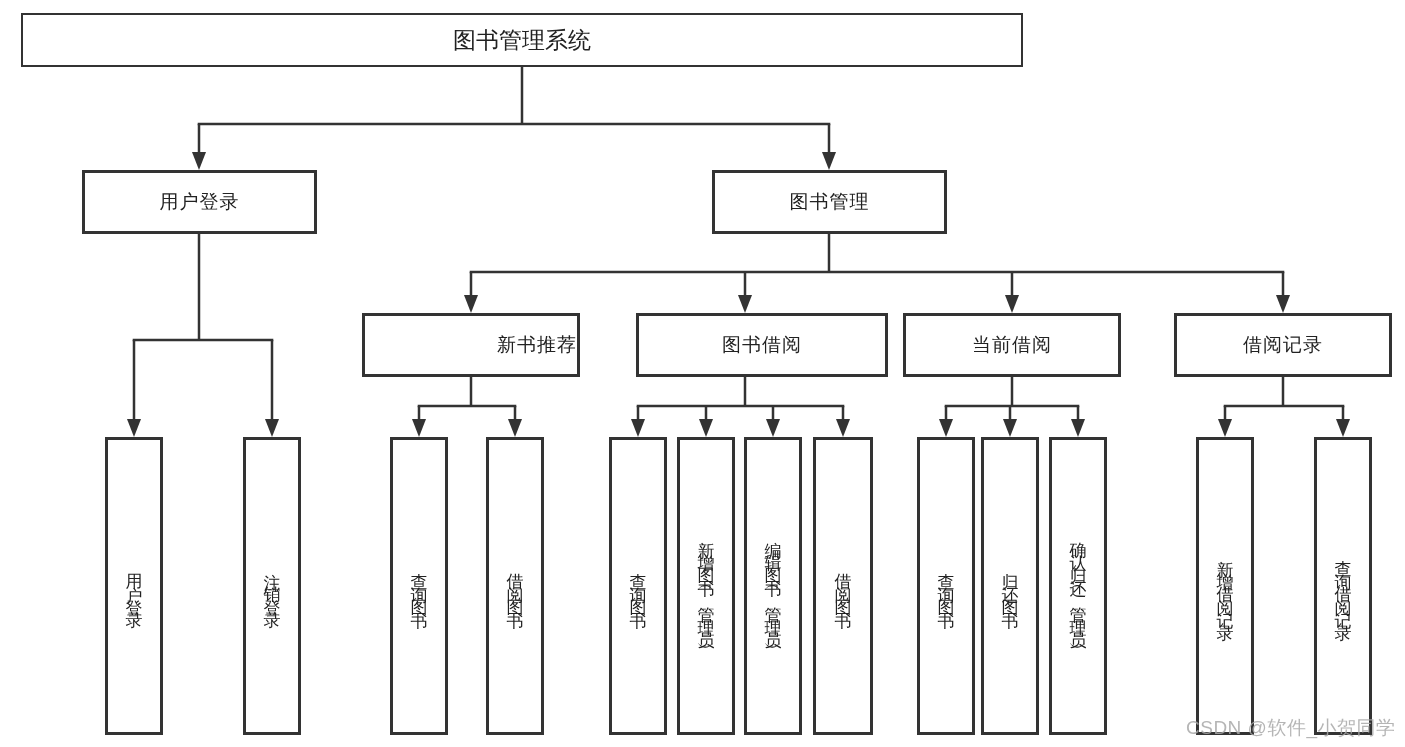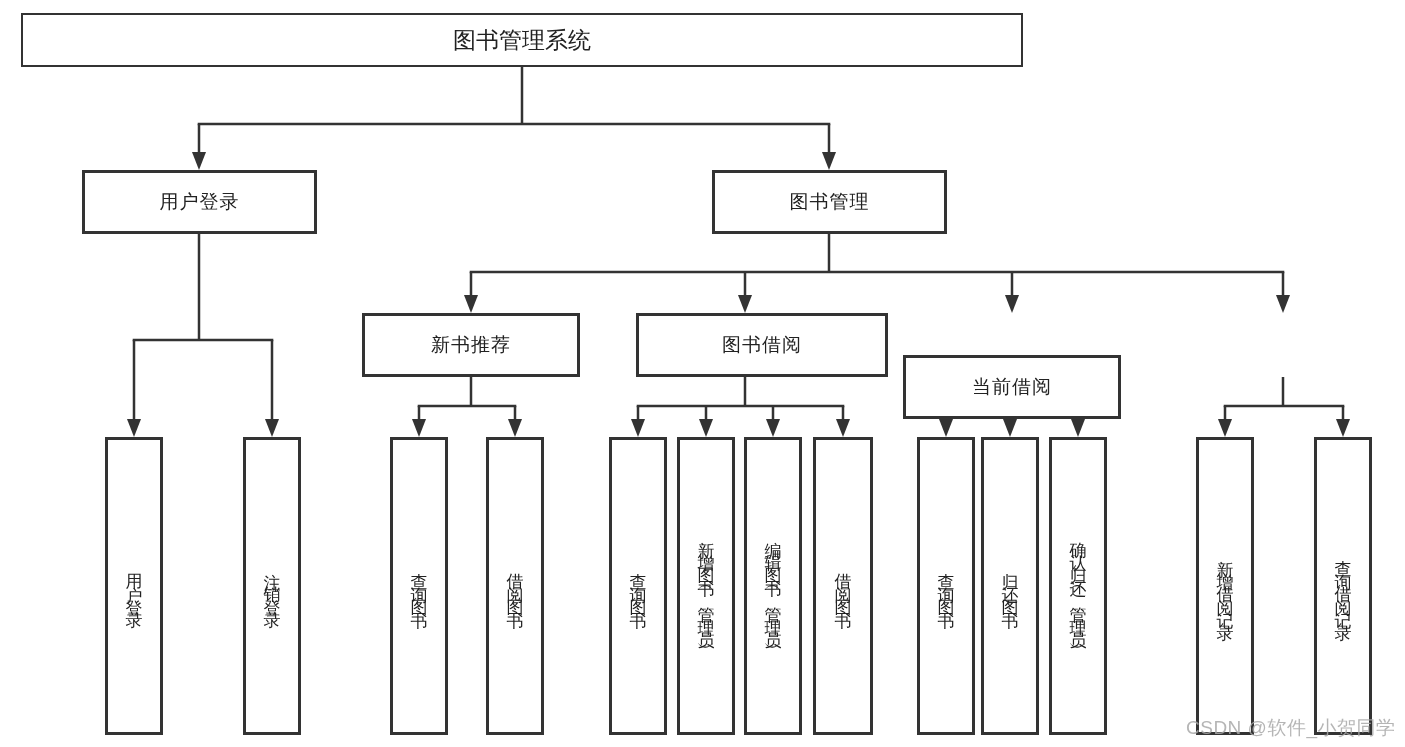--- a/index.html
+++ b/index.html
@@ -26,23 +26,23 @@
     box-sizing:border-box;
     border:3px solid var(--border);
     background:var(--box-bg);
     display:flex;align-items:center;justify-content:center;
     color:var(--text);
   }
   .node-root{left:21px;top:13px;width:1002px;height:54px;border-width:2.5px;font-size:23px;}
   .node-h{height:64px;font-size:19px;letter-spacing:1px;}
   .node-l2a{left:82px;top:170px;width:235px;}
   .node-l2b{left:712px;top:170px;width:235px;justify-content:center;}
-  .node-l3a{left:362px;top:313px;width:218px;}
+  .node-l3a{left:362px;top:313px;width:218px;justify-content:flex-end;}
   .node-l3b{left:636px;top:313px;width:252px;}
-  .node-l3c{left:903px;top:313px;width:218px;margin-top:42px;}
+  .node-l3c{left:903px;top:313px;width:218px;}
   .node-l3d{left:1174px;top:313px;width:218px;}
   .leaf{top:437px;width:58px;height:298px;}
   .leaf .vtxt{
     writing-mode:vertical-rl;
     text-orientation:mixed;
     font-size:17px;
     line-height:1;
     letter-spacing:13px;
     white-space:nowrap;
   }
@@ -141,20 +141,23 @@
 
   <div class="node node-h node-l3a">
     <span>新书推荐</span>
   </div>
   <div class="node node-h node-l3b">
     <span>图书借阅</span>
   </div>
   <div class="node node-h node-l3c">
     <span>当前借阅</span>
   </div>
+  <div class="node node-h node-l3d">
+    <span>借阅记录</span>
+  </div>
 
   <div class="node leaf lf1">
     <span class="vtxt">用户登录</span>
   </div>
   <div class="node leaf lf2">
     <span class="vtxt">注销登录</span>
   </div>
   <div class="node leaf lf3">
     <span class="vtxt">查询图书</span>
   </div>

